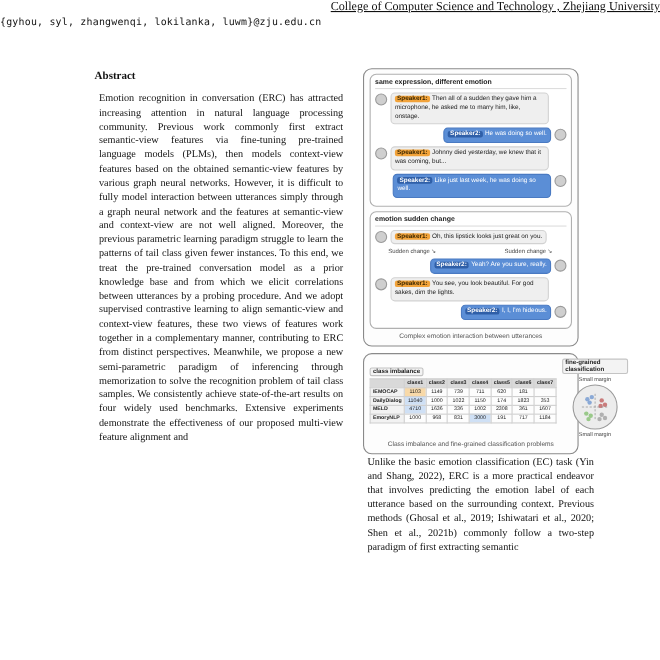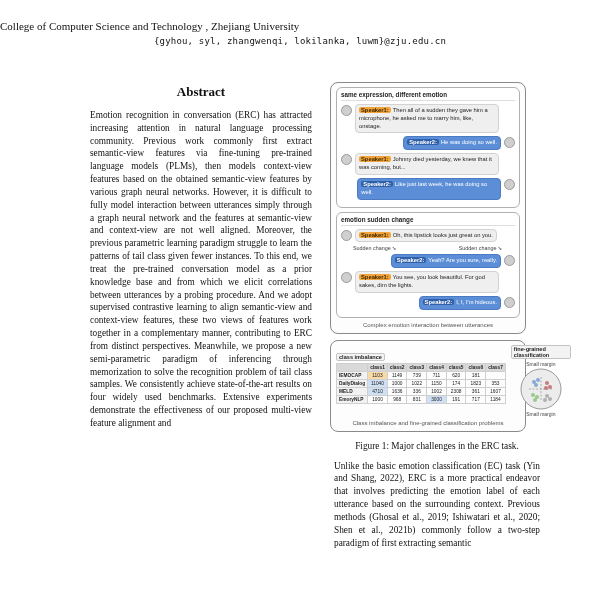--- a/index.html
+++ b/index.html
@@ -6,30 +6,30 @@
   .page {
     width:600px; height:600px; margin:0 auto; background:#ffffff;
     font-family:"Liberation Serif", serif; color:#111;
     position:relative; overflow:hidden; box-sizing:border-box;
   }
   .title {
     font-size:13.5px; font-weight:bold; text-align:center;
     margin:64px 68px 0 68px; line-height:1.4;
   }
   .authors { text-align:center; font-weight:bold; font-size:11px; margin-top:20px; }
-  .affiliation { text-align:left; font-size:11px; margin-top:20px; }
+  .affiliation { text-align:right; font-size:11px; margin-top:0;text-decoration:underline; }
   .emails {
-    text-align:center; font-family:"DejaVu Sans Mono", monospace;
+    font-family:"DejaVu Sans Mono", monospace;
     font-size:9px; margin-top:4px; letter-spacing:0.2px;
   }
   .columns { display:flex; margin:34px 56px 0 86px; gap:14px; }
   .col-left { width:230px; flex:none; }
   .col-right { width:214px; flex:none; }
 
-  .abstract-heading { text-align:center; font-weight:bold; font-size:13px; margin:4px 0 9px 0; }
+  .abstract-heading { font-weight:bold; font-size:10px; margin:4px 0 9px 0; }
   .abstract-text, .body-text {
     font-size:9.3px; text-align:justify; line-height:1.38; margin:4px;
   }
 
   .fig-outer {
     border:1px solid #8a8a8a; border-radius:8px; background:#fdfdfd;
     padding:4px 5px; width:196px; box-sizing:border-box; margin:2px 0 0 0;
   }
   .chat-section { border:1px solid #b0b0b0; border-radius:6px; padding:3px 4px 4px 4px; margin-bottom:4px; background:#fff; }
   .chat-section-title {
@@ -231,18 +231,17 @@
               <line x1="24" y1="10" x2="24" y2="34" stroke="#888" stroke-width="0.6" stroke-dasharray="2 1.5"></line>
               <line x1="12" y1="22" x2="36" y2="22" stroke="#888" stroke-width="0.6" stroke-dasharray="2 1.5"></line>
             </svg>
             <span class="fg-label">Small margin</span>
           </div>
         </div>
 
         <div class="subcap">Class imbalance and fine-grained classification problems</div>
       </div>
 
-      <div class="figcap">Figure 1: Major challenges in the ERC task.</div>
 
       <p class="body-text">Unlike the basic emotion classification (EC) task (Yin and Shang, 2022), ERC is a more practical endeavor that involves predicting the emotion label of each utterance based on the surrounding context. Previous methods (Ghosal et al., 2019; Ishiwatari et al., 2020; Shen et al., 2021b) commonly follow a two-step paradigm of first extracting semantic</p>
     </div>
   </div>
 </div>
 
 </body></html>

